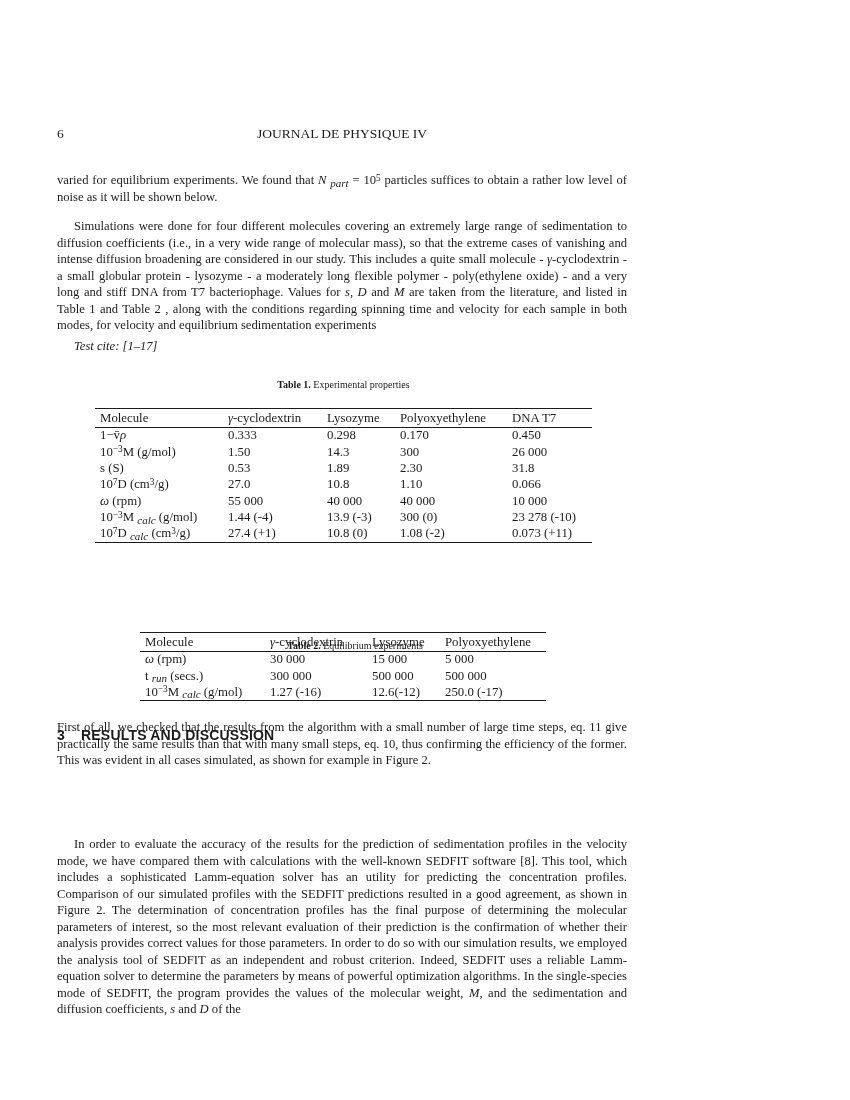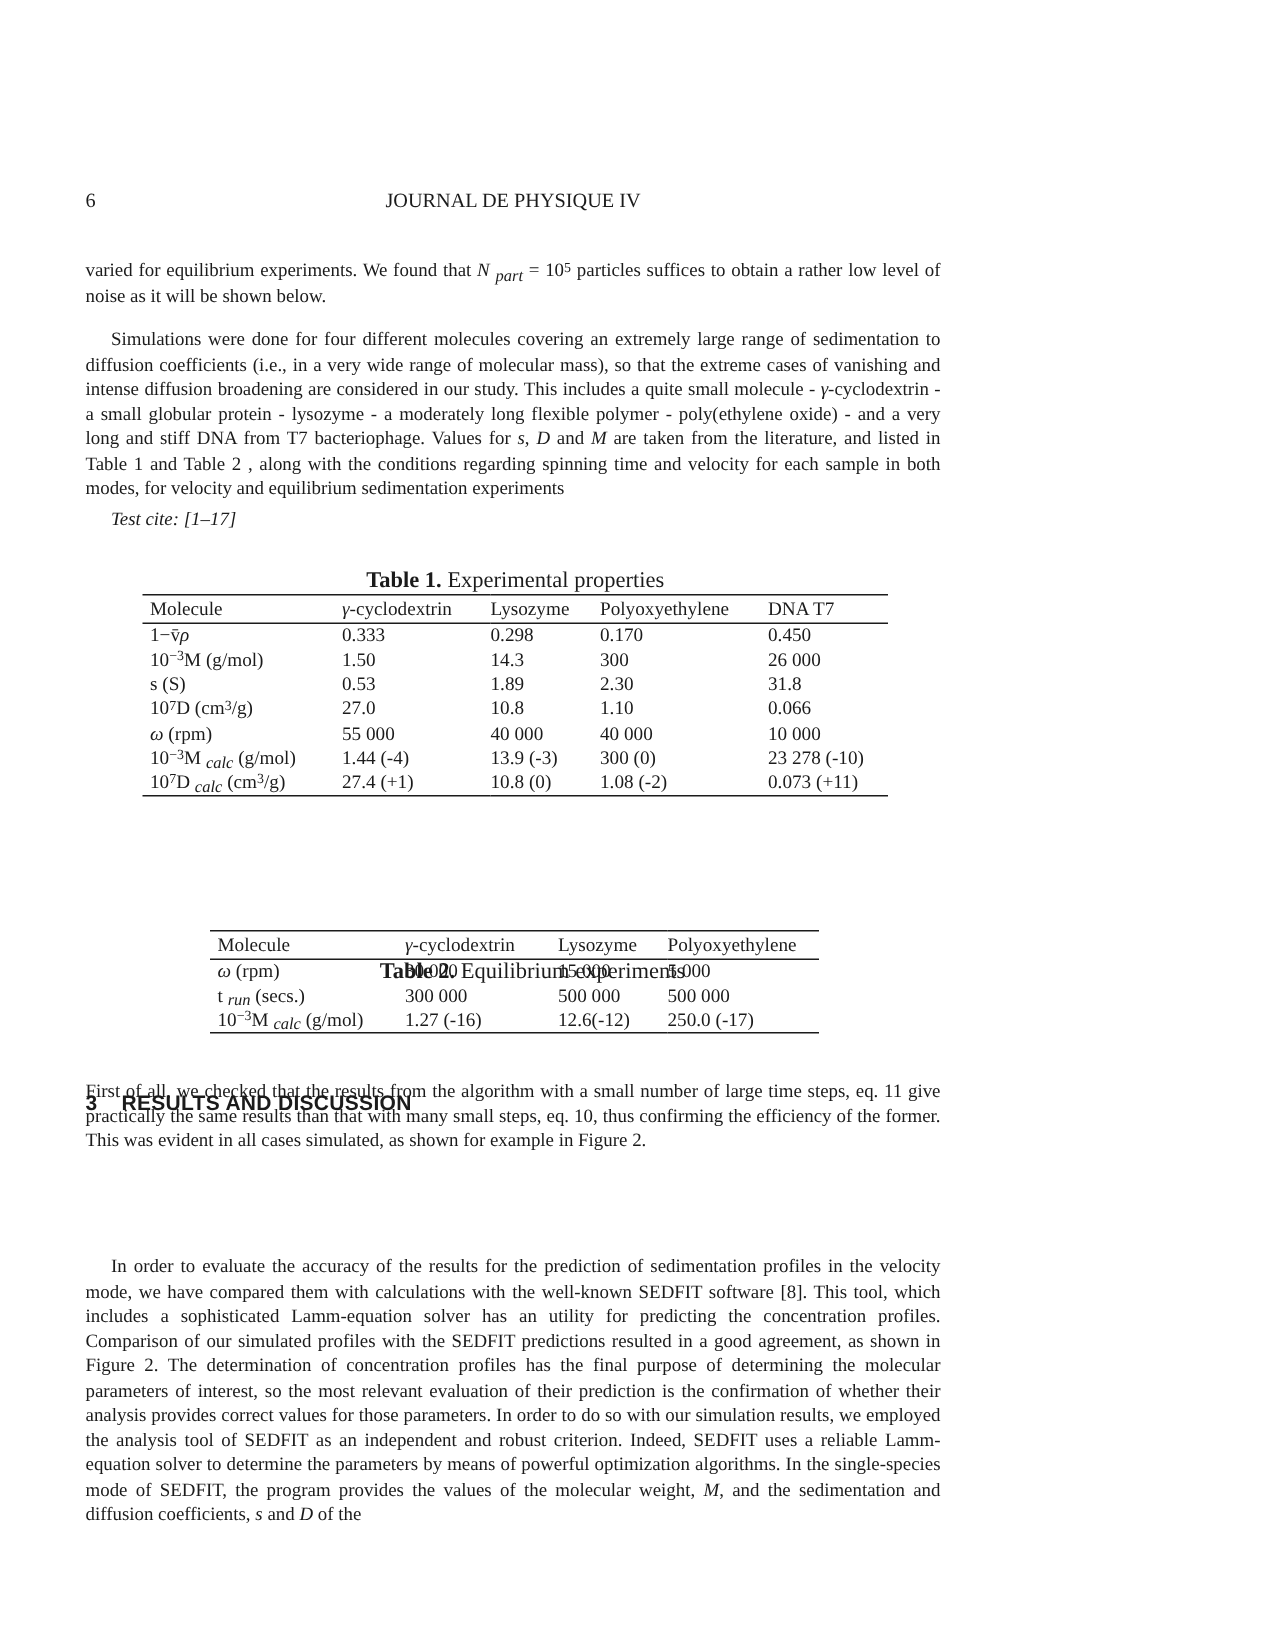--- a/index.html
+++ b/index.html
@@ -12,27 +12,27 @@
   p.bodytxt{
     position:absolute;left:57px;width:570px;margin:0;
     font-size:12.6px;line-height:16.5px;text-align:justify;
   }
   .indent{text-indent:17px;}
   .p1{top:172px;}
   .p2{top:218px;}
   .p3{top:338px;font-style:italic;}
   .p4{top:719px;}
   .p5{top:836px;}
-  .cap{position:absolute;text-align:center;font-size:15px;}
+  .cap{position:absolute;text-align:center;font-size:10px;}
   .cap1{left:95px;top:379px;width:497px;}
   .cap2{left:152px;top:604px;width:406px;margin-top:36px;}
   table{
     position:absolute;border-collapse:collapse;table-layout:fixed;
     font-size:12.8px;
-    border-top:1.5px solid #1b1b1b;border-bottom:1.5px solid #1b1b1b;
+    border-top:1.5px solid #1b1b1b;border-bottom:1.5px solid #1b1b1b;margin-top:12px;
   }
   .t1{left:95px;top:396px;width:497px;}
   .t2{left:140px;top:620px;width:406px;}
   th,td{padding:0;font-weight:normal;text-align:left;white-space:nowrap;vertical-align:middle;}
   thead th{height:18px;border-bottom:1.2px solid #1b1b1b;}
   tbody tr{height:16.4px;}
   .c0{padding-left:5px;}
   sup{font-size:9.3px;position:relative;top:-3.5px;line-height:0;vertical-align:baseline;}
   sub{font-size:11px;position:relative;top:2.5px;line-height:0;vertical-align:baseline;}
   .heading{

